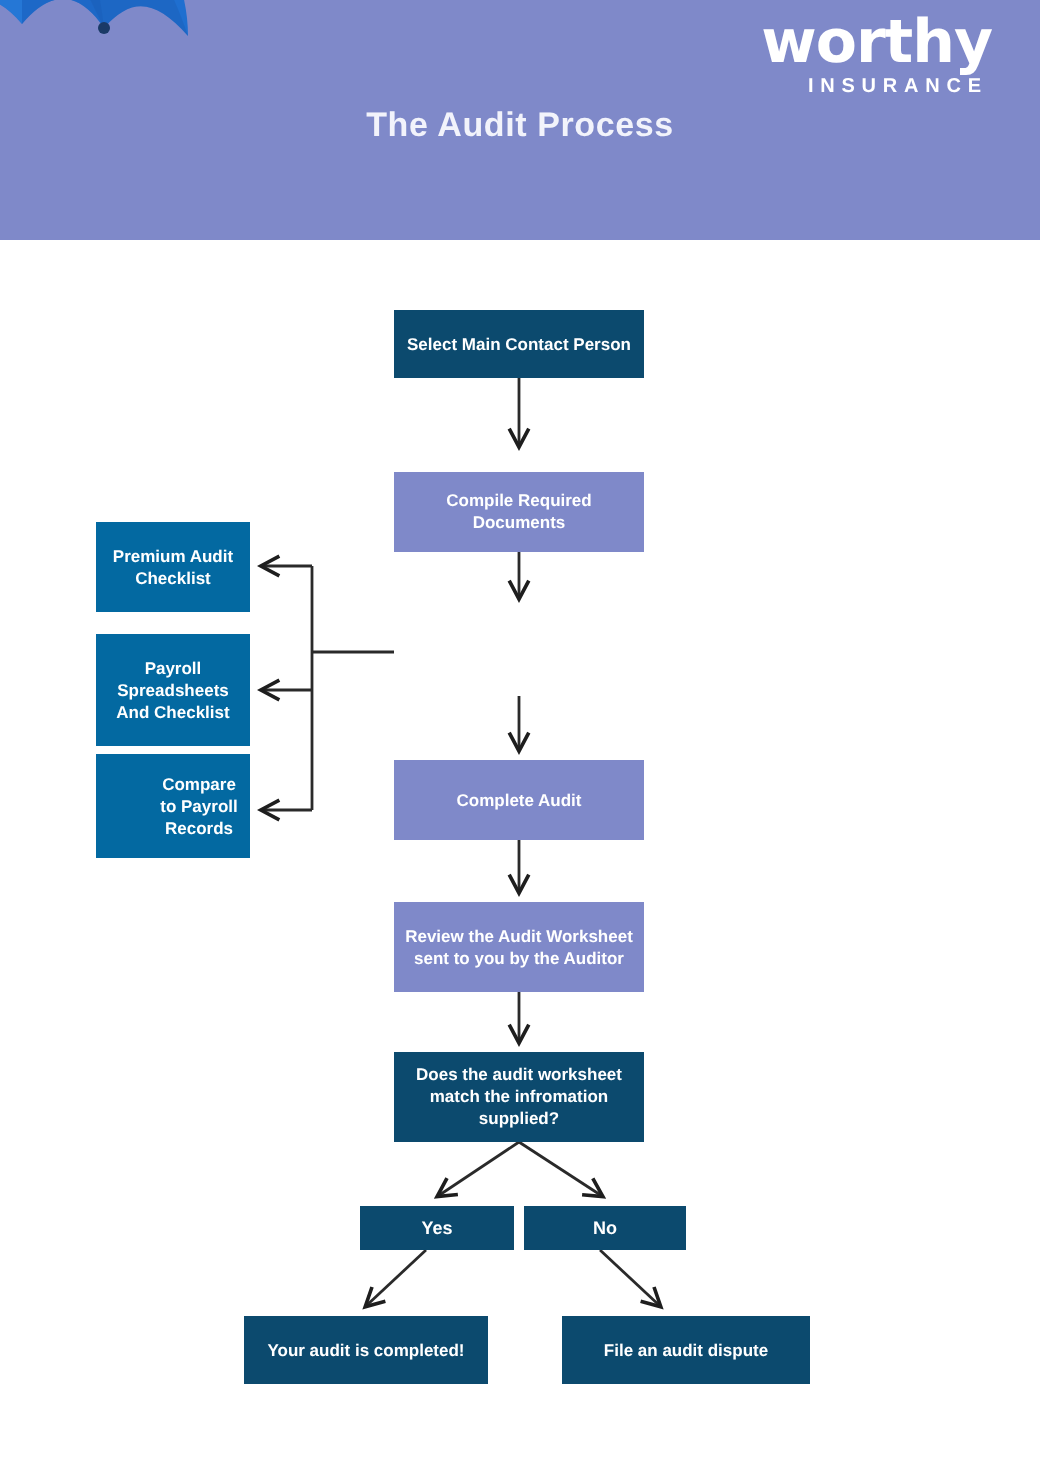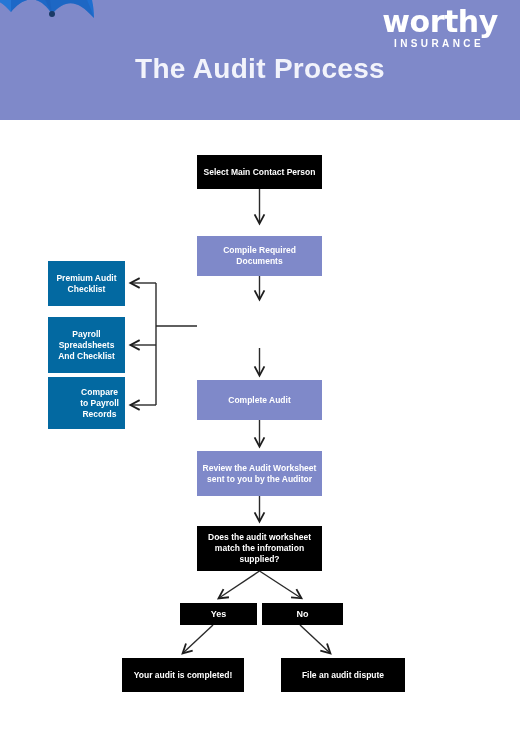--- a/index.html
+++ b/index.html
@@ -33,31 +33,31 @@
     height: 160px;
     pointer-events: none;
   }
   #page-title {
     position: absolute;
     left: 0;
     top: 53px;
     width: 520px;
     text-align: center;
     color: #f2f3fb;
-    font-size: 28px;
+    font-size: 17px;
     font-weight: bold;
     letter-spacing: 0.3px;
   }
   #brand-logo {
     position: absolute;
-    right: 6px;
+    right: 24px;
     top: 6px;
     width: 148px;
     height: 52px;
-    text-align: center;
+    text-align: right;
   }
   #brand-wordmark {
     display: block;
     color: #ffffff;
     font-size: 30px;
     font-weight: bold;
     line-height: 32px;
     letter-spacing: -0.5px;
     font-family: "DejaVu Sans", sans-serif;
   }
@@ -91,21 +91,21 @@
     align-items: center;
     justify-content: center;
     text-align: center;
     color: #ffffff;
     font-size: 8.5px;
     font-weight: bold;
     line-height: 11px;
     padding: 2px 4px;
     box-sizing: border-box;
   }
-  .node.primary   { background: #000000; text-align: center; }
+  .node.primary   { background: #0c4a6e; text-align: center; }
   .node.secondary { background: #7f89c9; }
   .node.accent    { background: #0369a1; }
   .node.small     { font-size: 9px; }
 </style>
 </head>
 <body>
 
 <div id="header-band">
 
   <svg id="umbrella-graphic" viewBox="0 0 170 160" xmlns="http://www.w3.org/2000/svg" aria-hidden="true">

